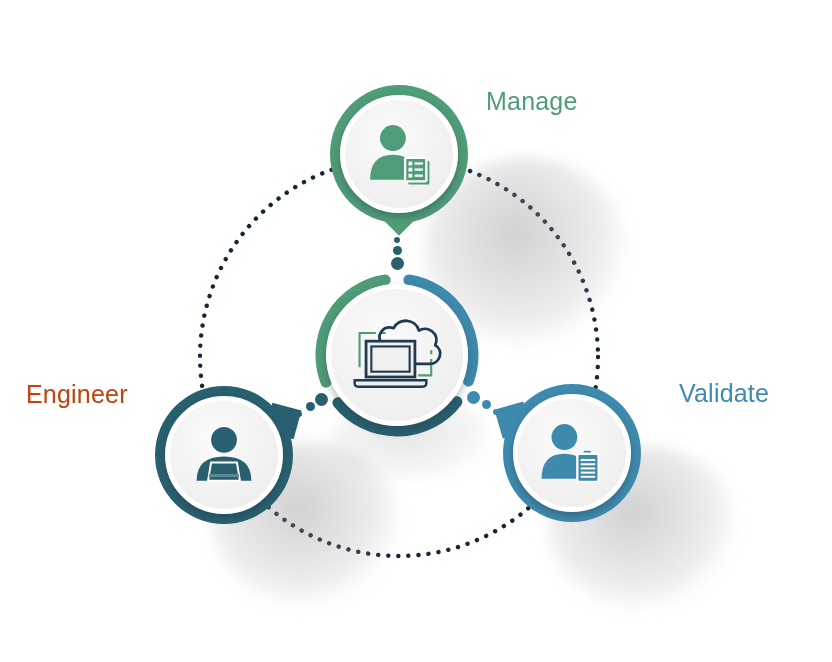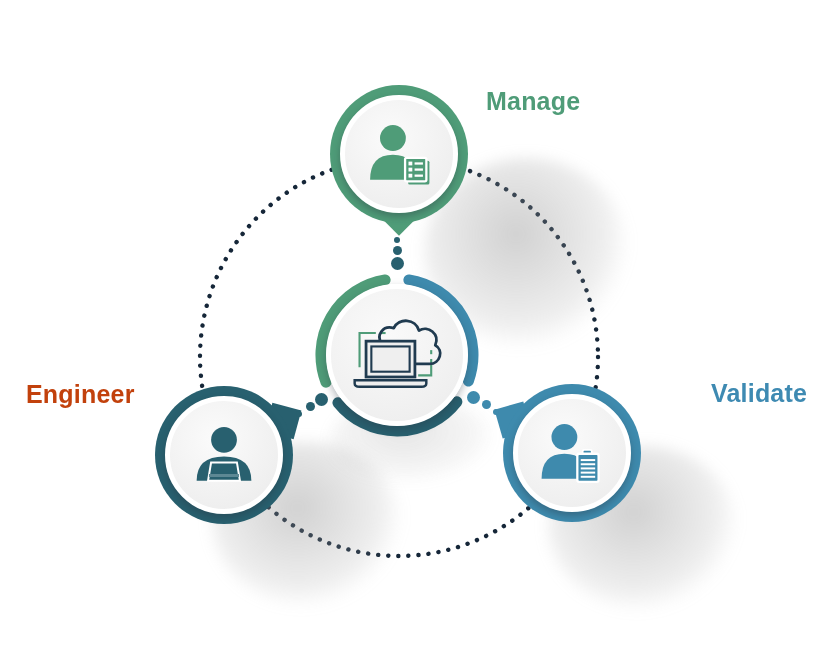--- a/index.html
+++ b/index.html
@@ -45,25 +45,25 @@
     border:5px solid #ffffff;
     box-shadow:0 4px 9px rgba(40,50,60,.35);
     display:flex;align-items:center;justify-content:center;
   }
   
   .cdot{position:absolute;z-index:5;border-radius:50%;}
   .cdot.teal{background:#28606f;}
   .cdot.blue{background:#3e8aad;}
   
   .node-label{
-    position:absolute;z-index:6;font-weight:700;font-size:25px;letter-spacing:.2px;
+    position:absolute;z-index:6;font-weight:400;font-size:25px;letter-spacing:.2px;
   }
   .node-label.manage  {left:486px;top:87px;color:#4f9c78;}
   .node-label.engineer{left:26px;top:380px;color:#c2410c;}
-  .node-label.validate{left:711px;top:379px;color:#3e8ab2;}
+  .node-label.validate{left:679px;top:379px;color:#3e8ab2;}
 </style>
 </head>
 <body>
 
 <div id="canvas">
 
   <svg class="orbit-svg" width="832" height="662">
     <circle cx="399" cy="357" r="199" fill="none" stroke="#152638" stroke-width="4.4" stroke-linecap="round" stroke-dasharray="0.1 10"></circle>
   </svg>
 

